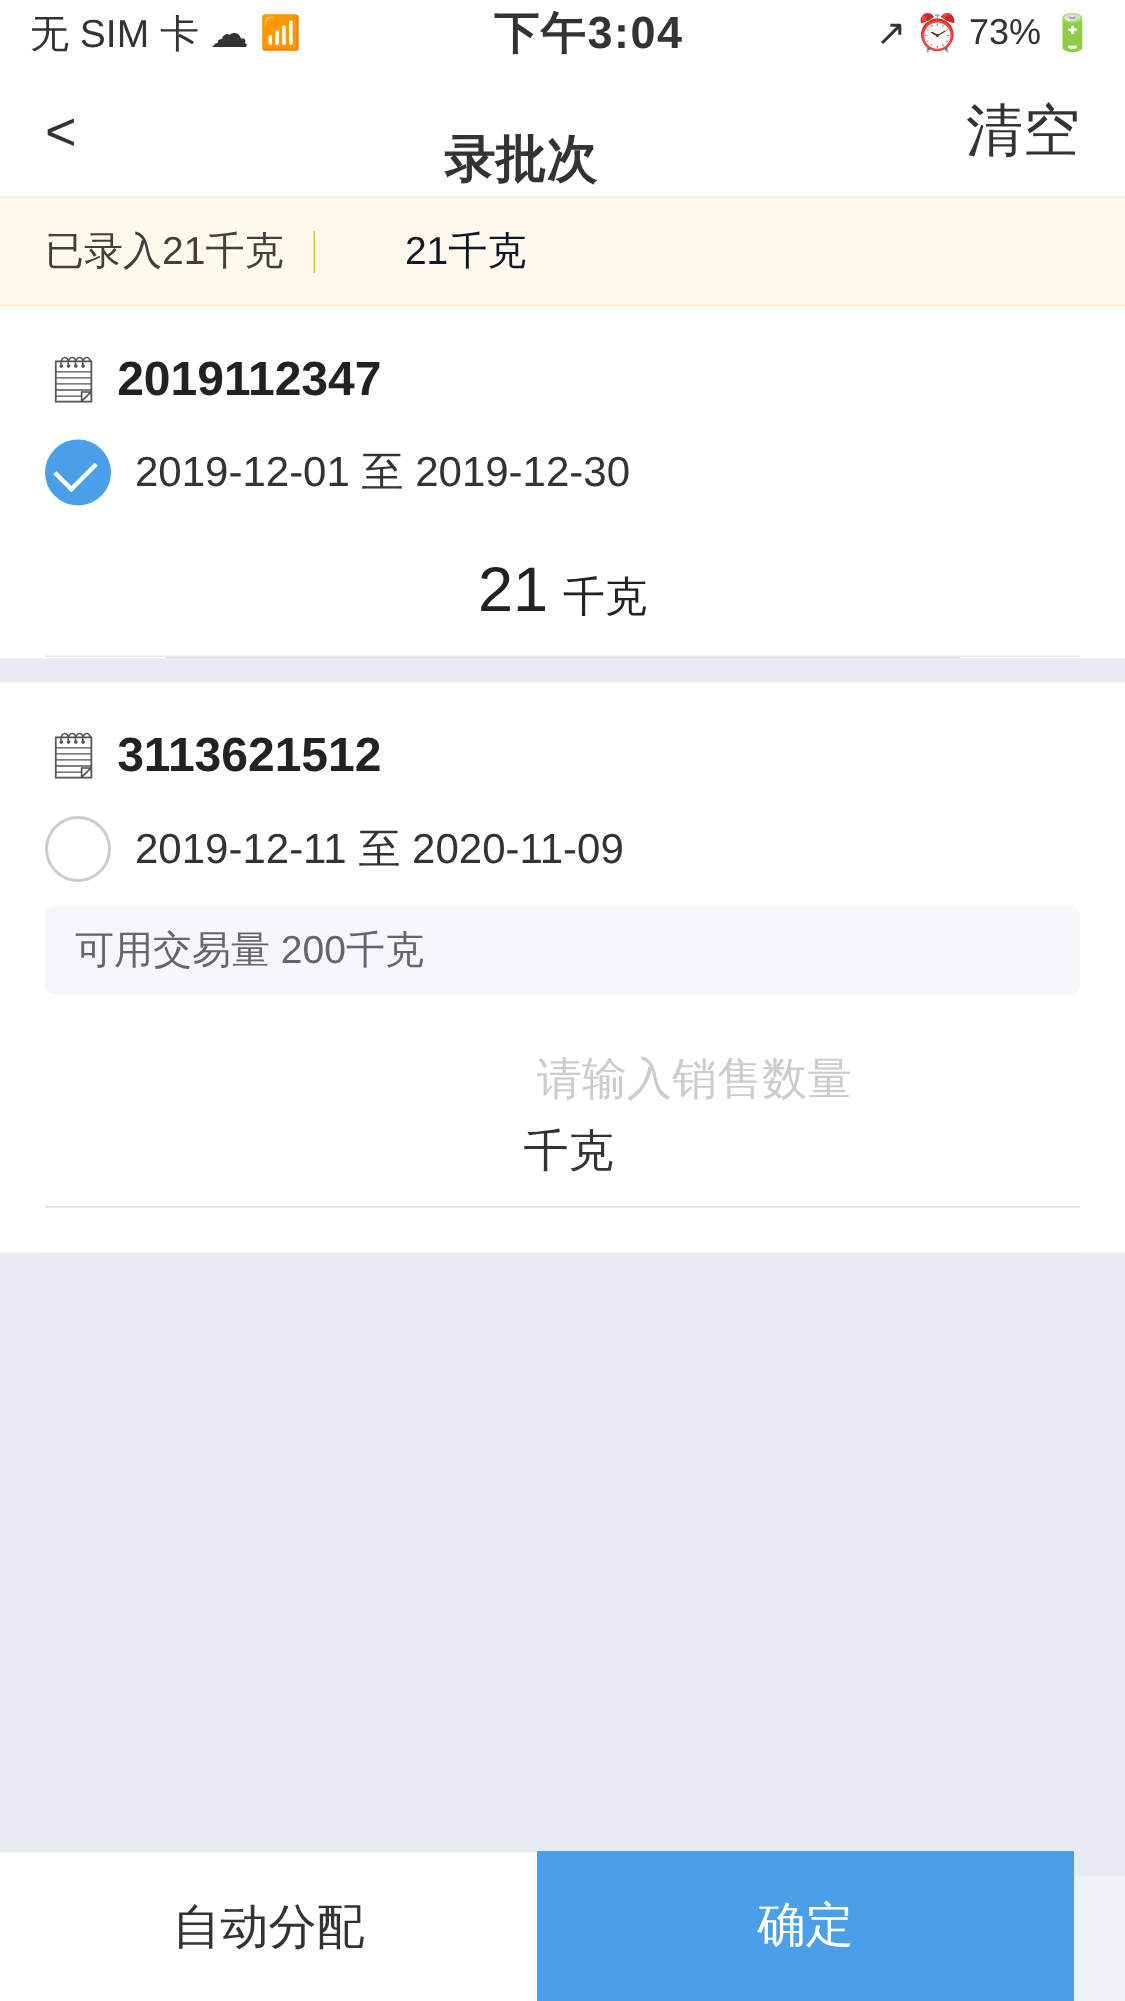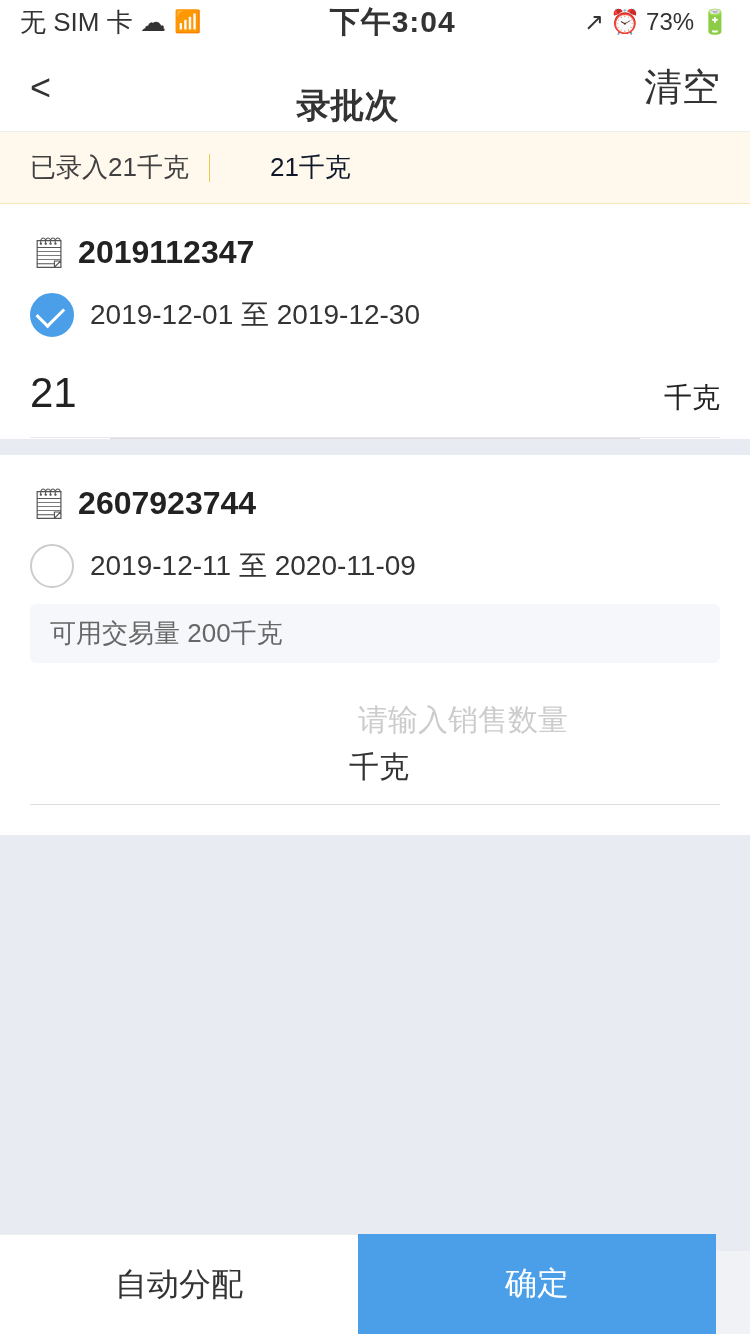--- a/index.html
+++ b/index.html
@@ -145,21 +145,21 @@
       border-radius: 6px;
       padding: 12px 20px;
       font-size: 26px;
       color: #666;
       margin: 0 0 20px 0;
     }
 
     .amount-row {
       display: flex;
       align-items: baseline;
-      justify-content: space-between;
+      justify-content: center;
       padding: 16px 0 20px 0;
       gap: 10px;
       border-bottom: 1px solid #e8e8e8;
     }
     .amount-value {
       font-size: 42px;
       font-weight: 400;
       color: #222;
     }
     .amount-unit {
@@ -303,21 +303,21 @@
     <span class="amount-unit">千克</span>
   </div>
   <div class="divider-line"></div>
 </div>
 
 <div class="section-divider"></div>
 
 <div class="card">
   <div class="card-header">
     <span class="card-icon">🗒</span>
-    <span class="card-id">2607923744</span>
+    <span class="card-id">3113621512</span>
   </div>
   <div class="card-row">
     <div class="radio-circle"></div>
     <span class="date-range">2019-12-11 至 2020-11-09</span>
   </div>
   <div class="available-qty">可用交易量 200千克</div>
 
   <div class="input-section" style="padding:0; background:#fff;">
     <div class="input-row">
       <input type="text" class="qty-input" placeholder="请输入销售数量" style="">

